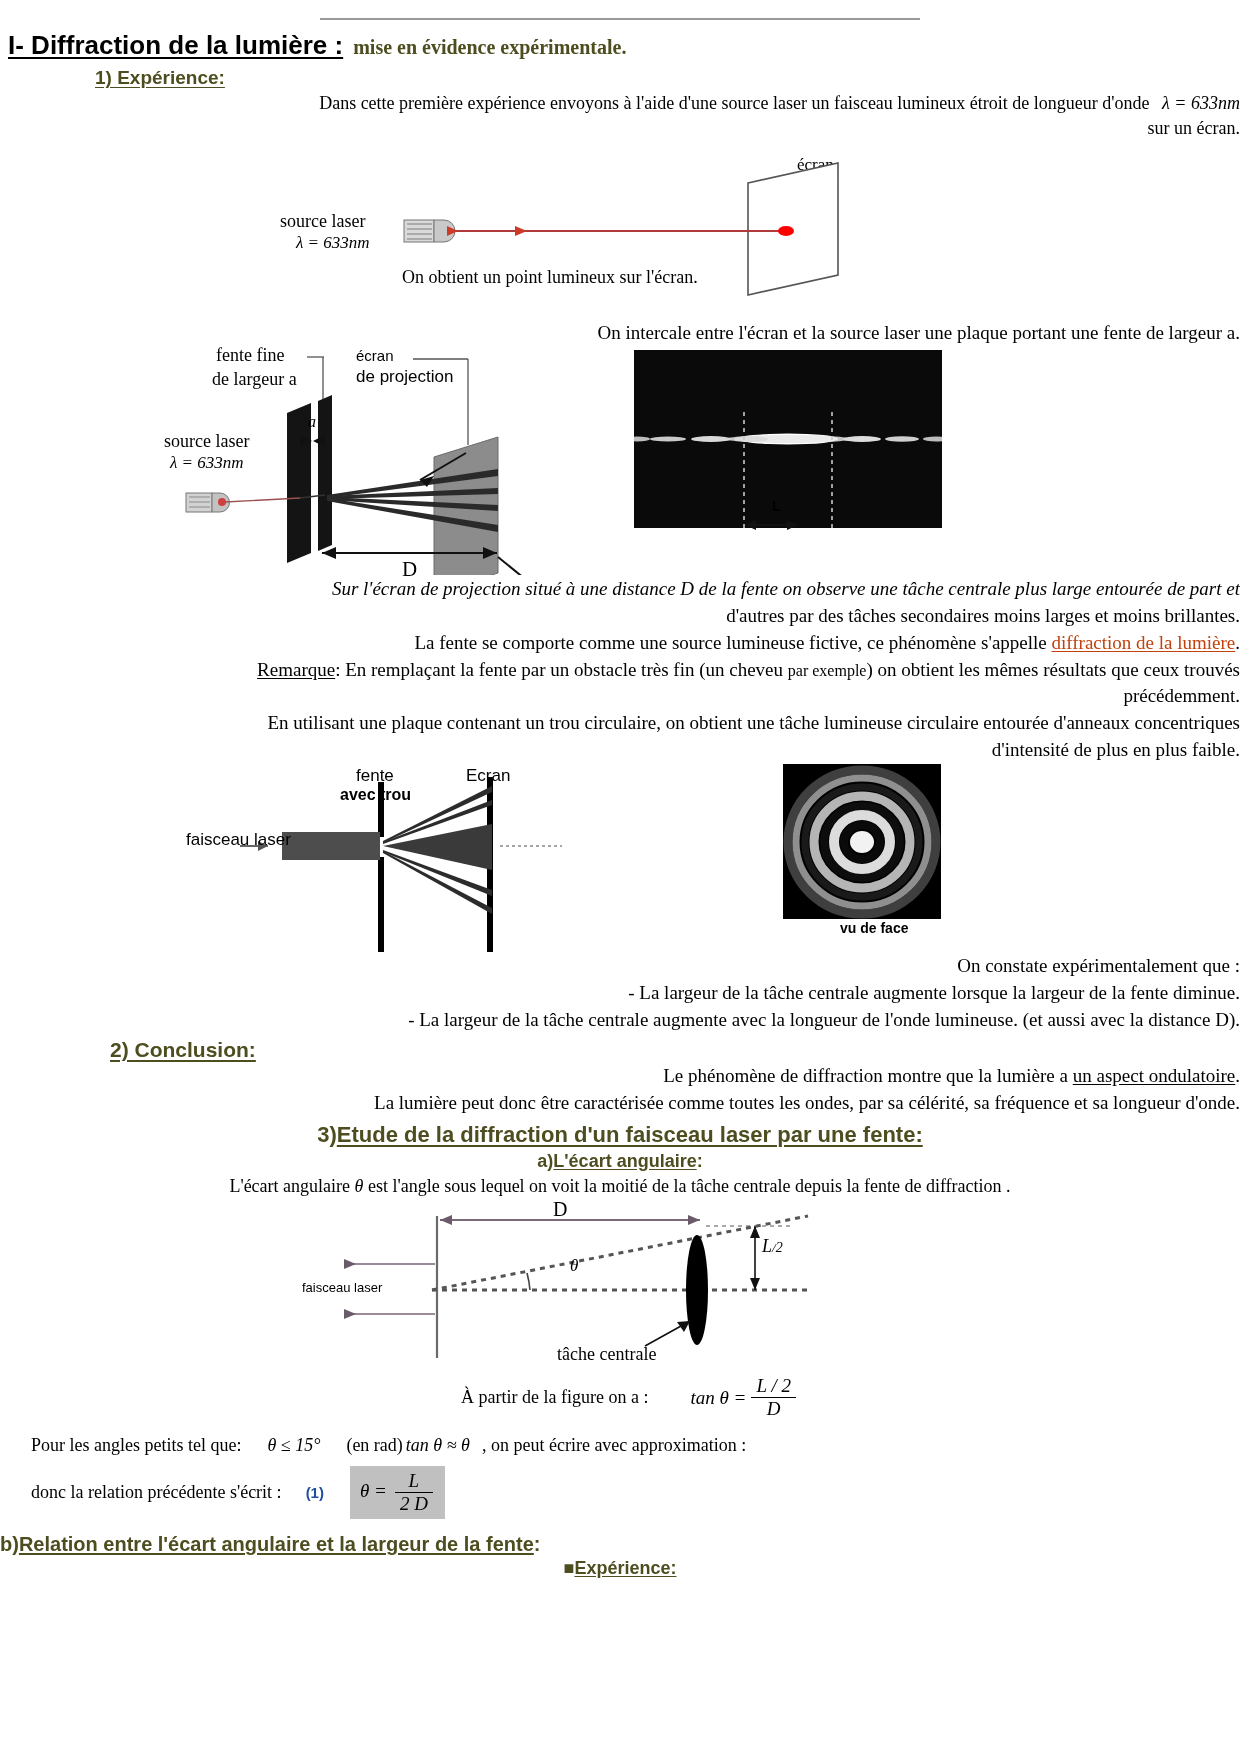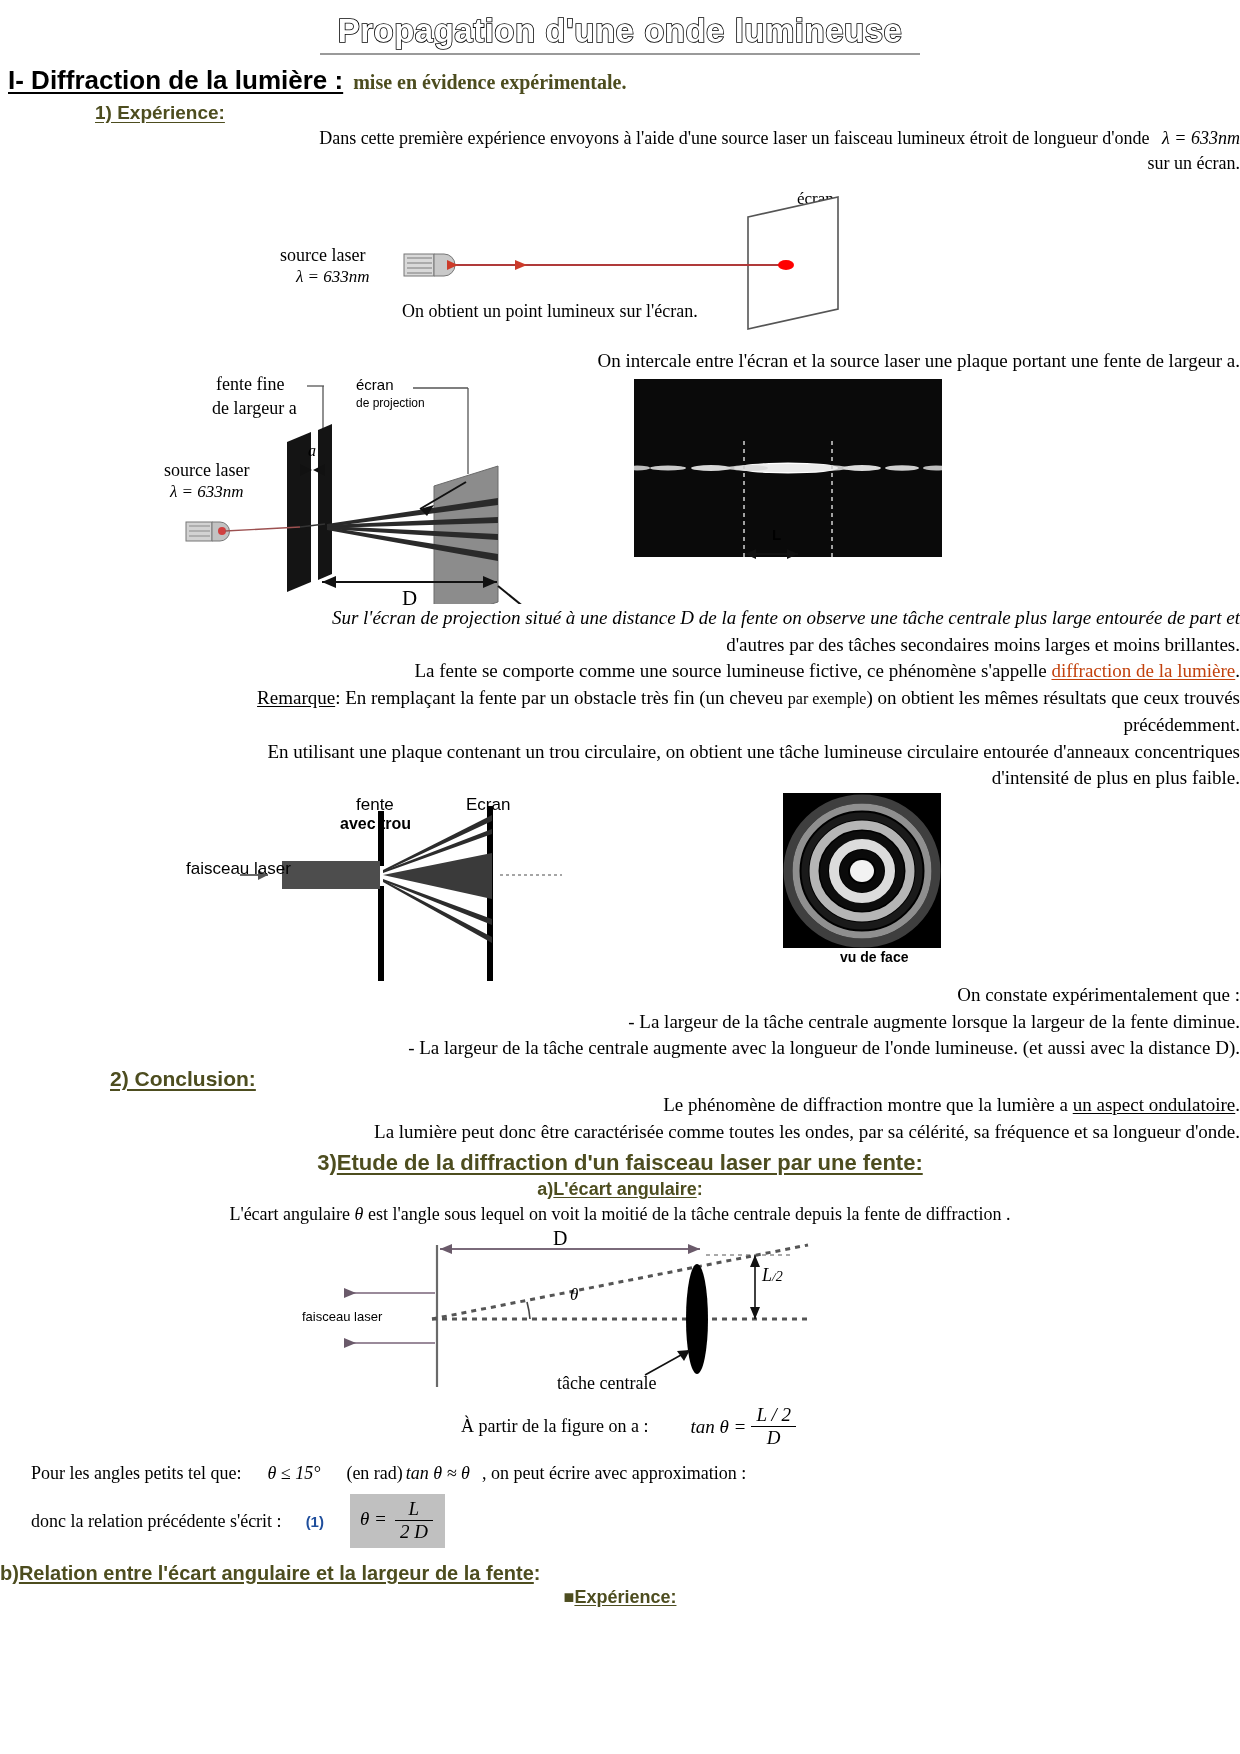--- a/index.html
+++ b/index.html
@@ -121,21 +121,20 @@
     display:inline-block; background:#c0c0c0;
     padding:4px 12px 4px 10px; vertical-align:middle;
   }
   .eqnum { color:#1f4e9c; font-weight:bold; font-size:15px; font-family:"Liberation Sans", sans-serif;}
   .row { display:flex; align-items:center;padding-left:17px; }
 </style>
 </head>
 <body>
 
 <div class="doc-title-wrap">
-  <div class="doc-title">Propagation d'une onde lumineuse</div>
   <div class="title-rule"></div>
 </div>
 
 <div class="h1-line">
   <span class="h1-main">I- Diffraction de la lumière :</span>
   <span class="h1-sub">mise en évidence expérimentale.</span>
 </div>
 
 <div>
   <span class="h2">1) Expérience:</span>
@@ -169,21 +168,21 @@
     <polygon points="515,81 527,86 515,91" fill="#cc3b2a"></polygon>
 
     <ellipse cx="786" cy="86" rx="8" ry="5" fill="#ff0000"></ellipse>
   </svg>
 
   <div class="lbl" style="left:280px; top:66px; font-size:18px;">source laser</div>
   <div class="lbl it" style="left:296px; top:88px; font-size:17px;">λ = 633nm</div>
   <div class="lbl" style="left:402px; top:122px; font-size:18px;">On obtient un point lumineux sur l'écran.</div>
 </div>
 
-<div class="p" style="margin-left:18px; margin-top:10px;">On intercale entre l'écran et la source laser une plaque portant une fente de largeur a.</div>
+<div class="p" style="margin-left:18px; margin-top:16px;">On intercale entre l'écran et la source laser une plaque portant une fente de largeur a.</div>
 
 <div class="fig" id="fig2">
   <svg width="1240" height="230" style="position:absolute; left:0; top:0;">
 
     <path d="M323,12 L323,95" stroke="#555" stroke-width="1.3" fill="none"></path>
     <path d="M324,12 L307,12" stroke="#555" stroke-width="1.3" fill="none"></path>
     <path d="M468,14 L468,100" stroke="#555" stroke-width="1.3" fill="none"></path>
     <path d="M468,14 L413,14" stroke="#555" stroke-width="1.3" fill="none"></path>
 
     <polygon points="287,68 311,58 311,208 287,218" fill="#141414"></polygon>
@@ -220,21 +219,21 @@
     <line x1="530" y1="238" x2="498" y2="212" stroke="#111" stroke-width="2"></line>
 
     <line x1="322" y1="208" x2="497" y2="208" stroke="#111" stroke-width="2"></line>
     <polygon points="322,208 336,202 336,214" fill="#111"></polygon>
     <polygon points="497,208 483,202 483,214" fill="#111"></polygon>
   </svg>
 
   <div class="lbl" style="left:216px; top:0px; font-size:18px;">fente fine</div>
   <div class="lbl" style="left:212px; top:24px; font-size:18px;">de largeur a</div>
   <div class="lbl-sans" style="left:356px; top:2px; font-size:15px;">écran</div>
-  <div class="lbl-sans" style="left:356px; top:22px; font-size:12px;">de projection</div>
+  <div class="lbl-sans" style="left:356px; top:22px; font-size:17px;">de projection</div>
   <div class="lbl it" style="left:308px; top:68px; font-size:16px;">a</div>
   <div class="lbl" style="left:164px; top:86px; font-size:18px;">source laser</div>
   <div class="lbl it" style="left:170px; top:108px; font-size:17px;">λ = 633nm</div>
   <div class="lbl" style="left:402px; top:212px; font-size:21px;">D</div>
 
   <div style="position:absolute; left:634px; top:5px; width:308px; height:178px; background:#0a0a0a; overflow:hidden;">
     <svg width="308" height="178">
       <rect x="0" y="0" width="308" height="178" fill="#0a0a0a"></rect>
 
       <ellipse cx="154" cy="89" rx="50" ry="5.5" fill="#ffffff"></ellipse>

